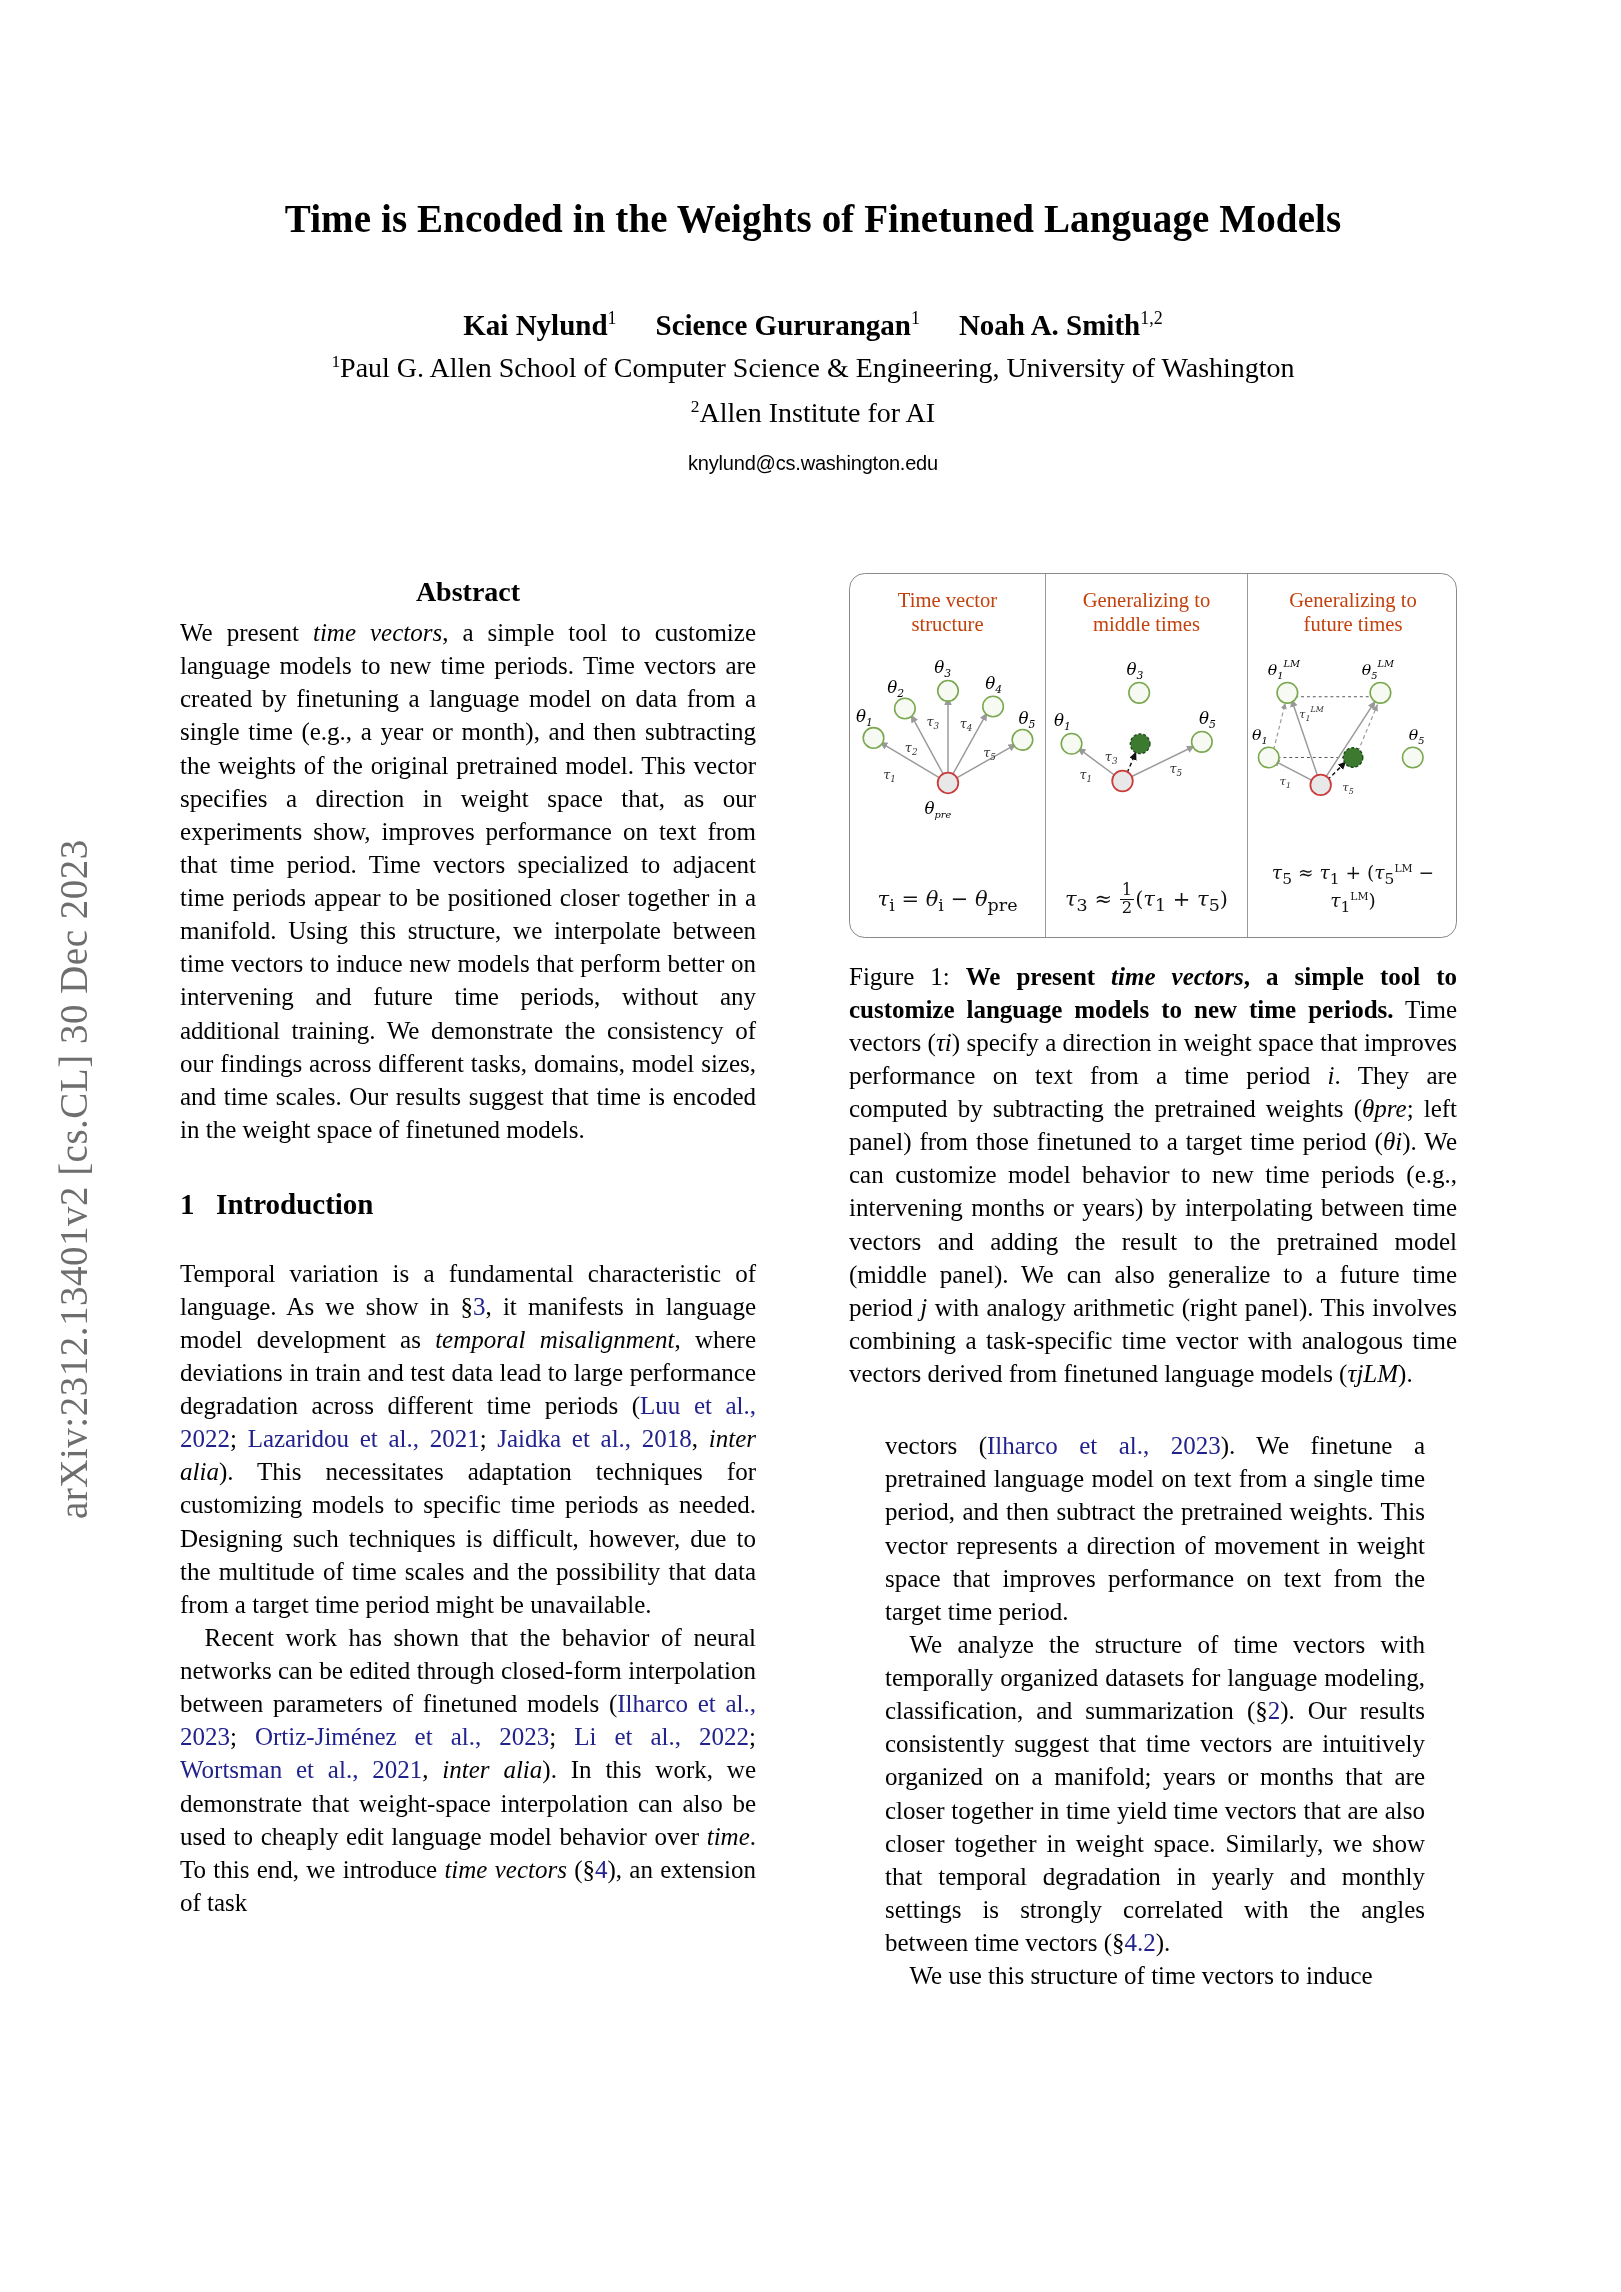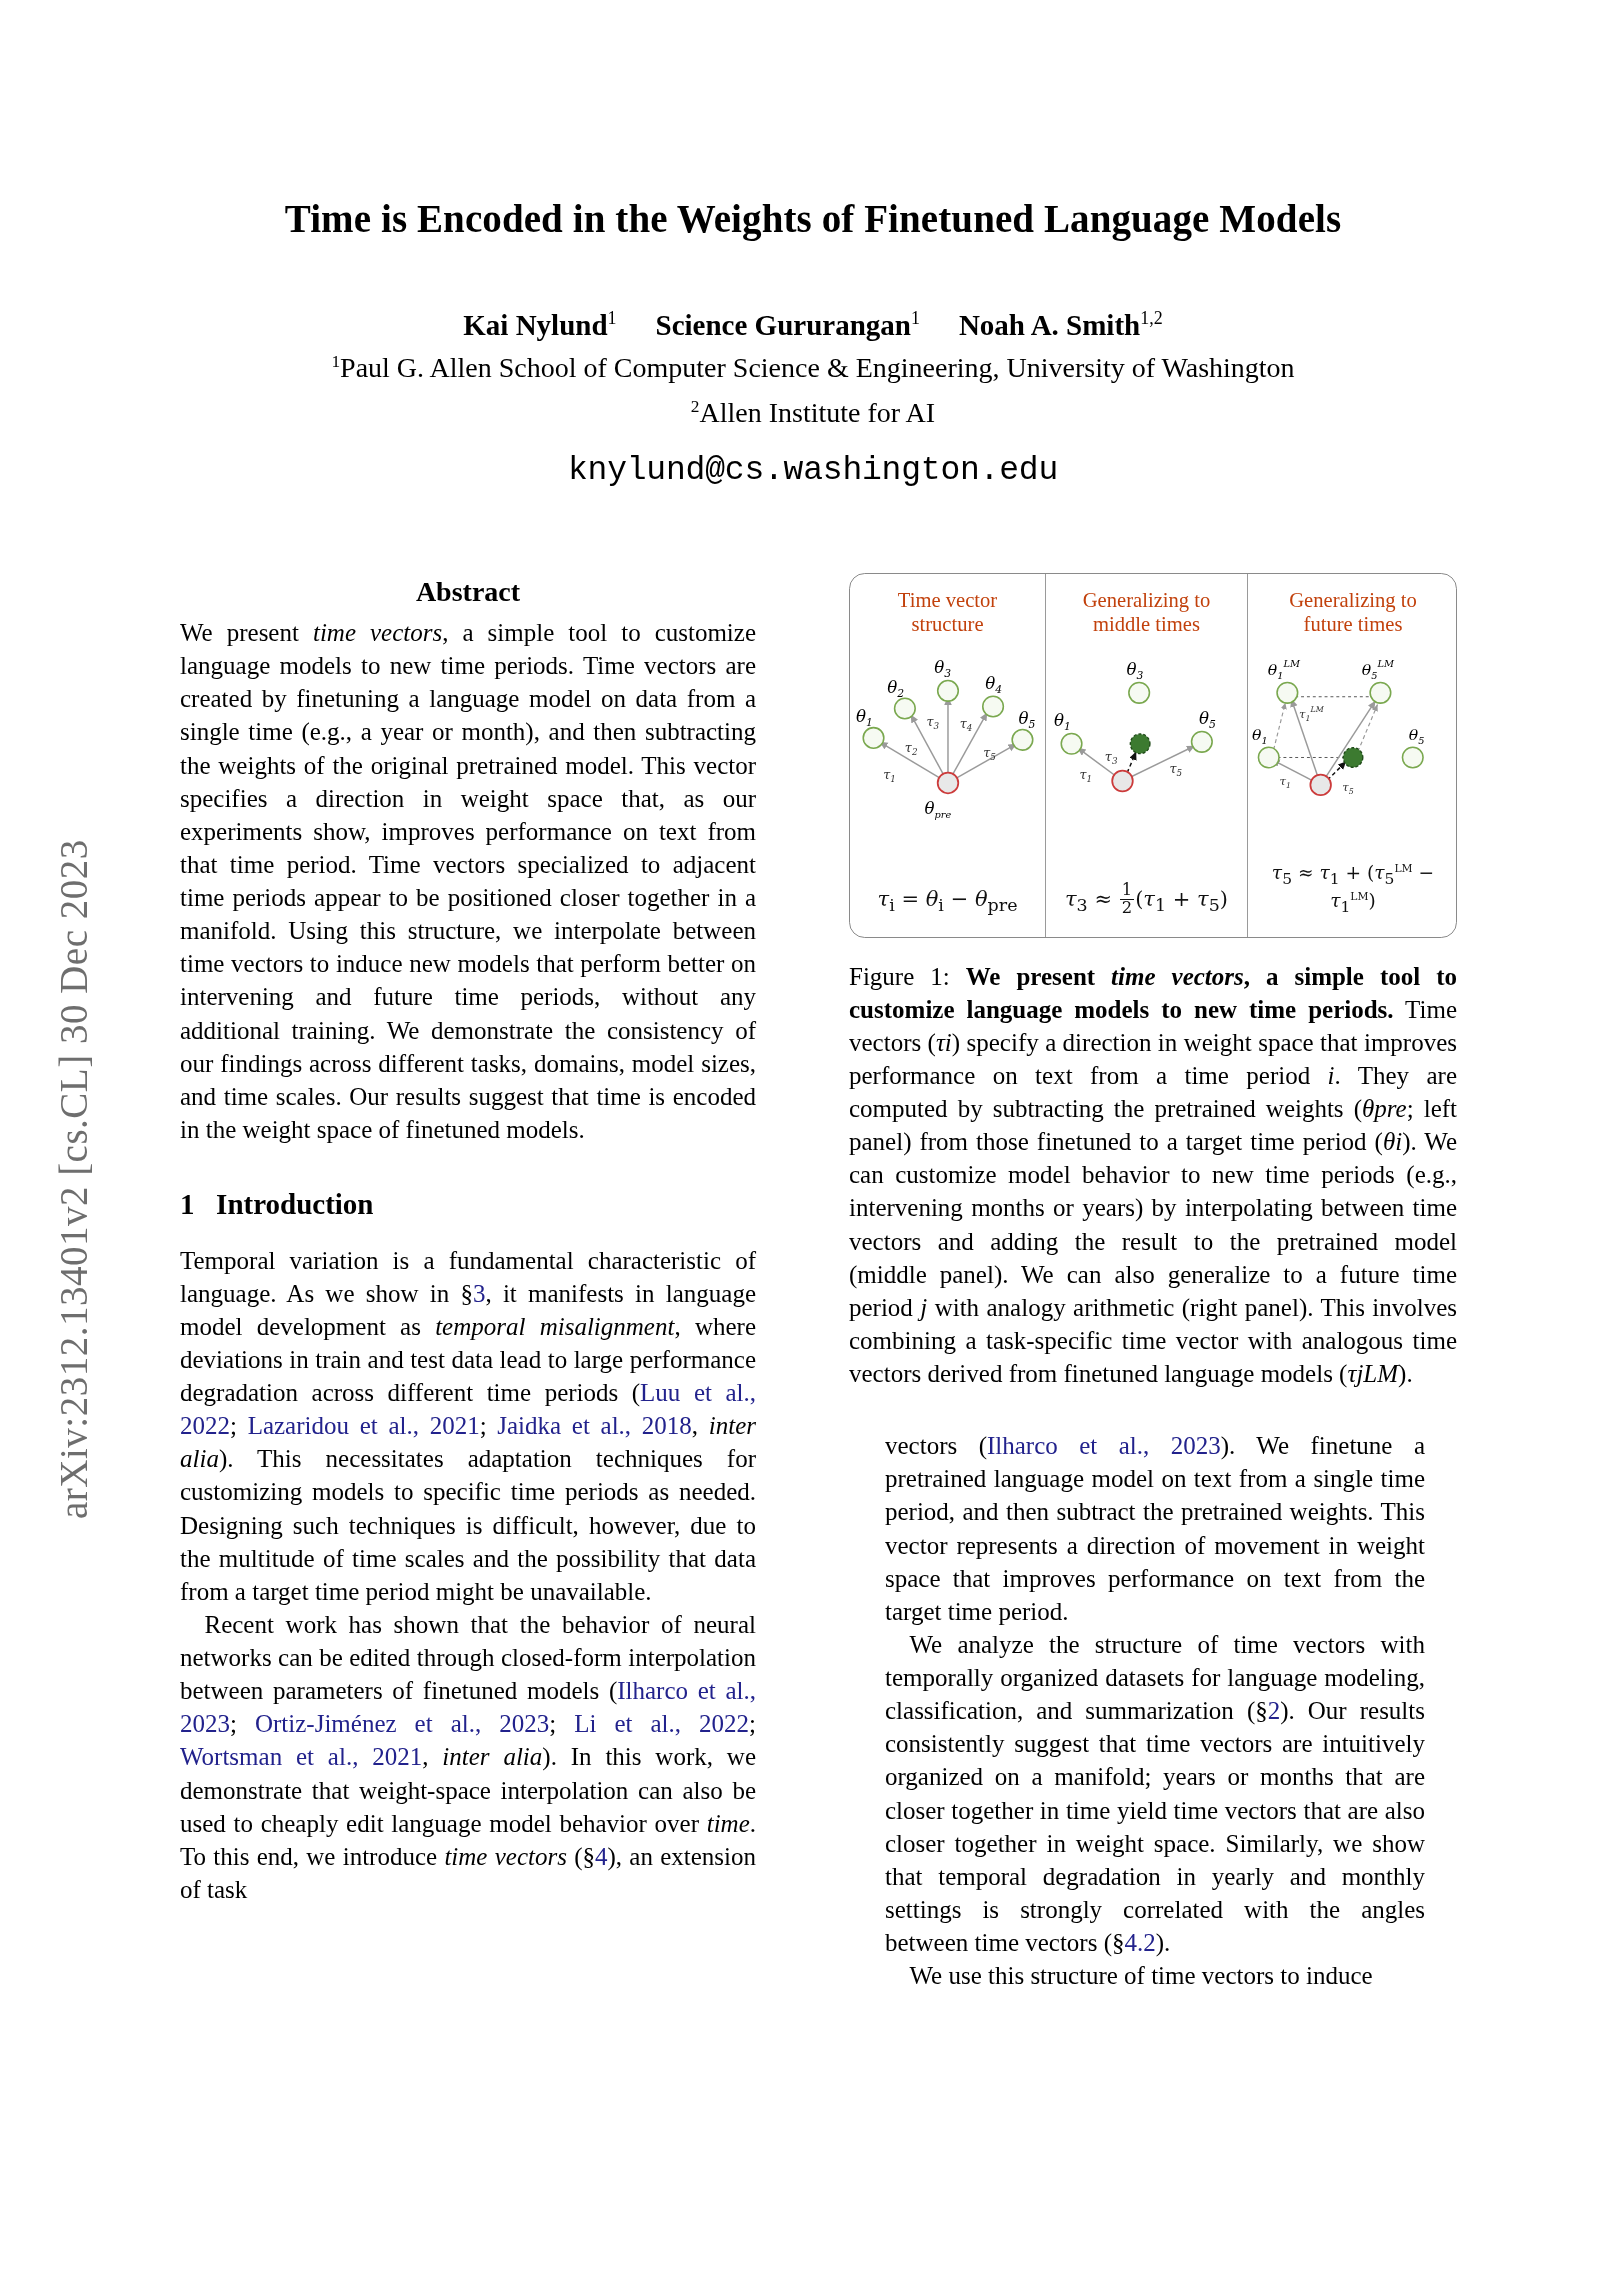--- a/index.html
+++ b/index.html
@@ -54,22 +54,22 @@
   #authors-row .author { display: inline-block; }
   #authors-row .sp { display: inline-block; width: 39px; }
   sup { font-size: 0.62em; vertical-align: super; font-weight: normal;}
   #affil1, #affil2 {
     font-size: 28px;
     margin-top: 8.8px;
     line-height: 1.28;
   }
   #email {
     margin-top: 21.6px;
-    font-family: Liberation Mono, monospace;
-    font-size: 33px;
+    font-family: Liberation Sans, sans-serif;
+    font-size: 20px;
     letter-spacing: -0.2px;
   }
 
   
   .col {
     position: absolute;
     width: 576px;
     font-size: 25px;
     line-height: 1.325;
     text-align: justify;
@@ -84,21 +84,21 @@
     font-size: 28px;
     font-weight: bold;
     margin-bottom: 6px;
   }
   .para { margin: 0; text-indent: 0; }
   .para + .para { text-indent: 24.5px; margin-top: 0; }
   .sec-head {
     font-size: 29px;
     font-weight: bold;
     margin-top: 39px;
-    margin-bottom: 20px;
+    margin-bottom: 33px;
   }
   .sec-head .num { margin-right: 21.6px; }
   i.it { font-style: italic; }
   a.cite, .cite {
     color: #22228c;
     text-decoration: none;
   }
 
   
   #figure-wrap {

